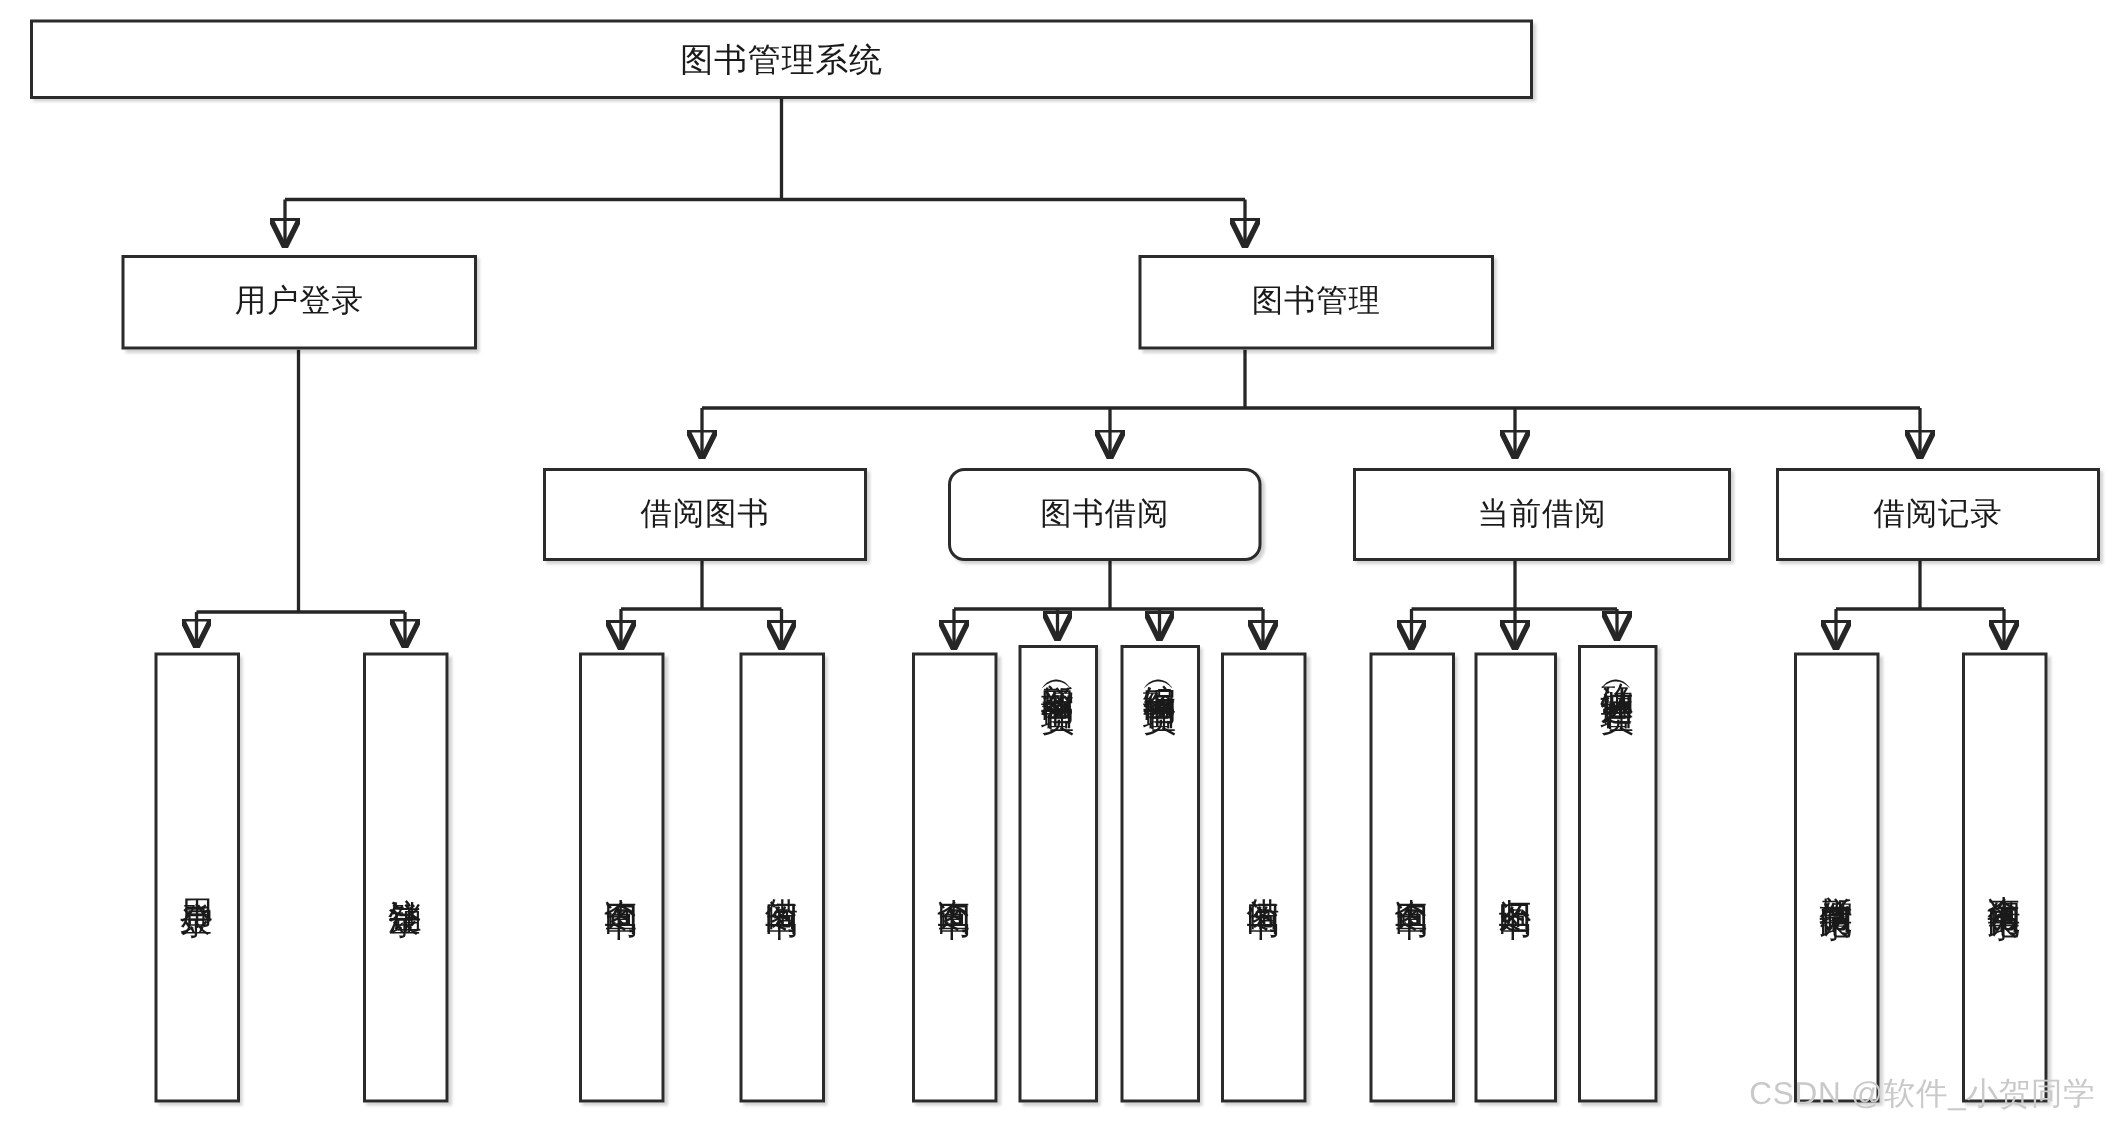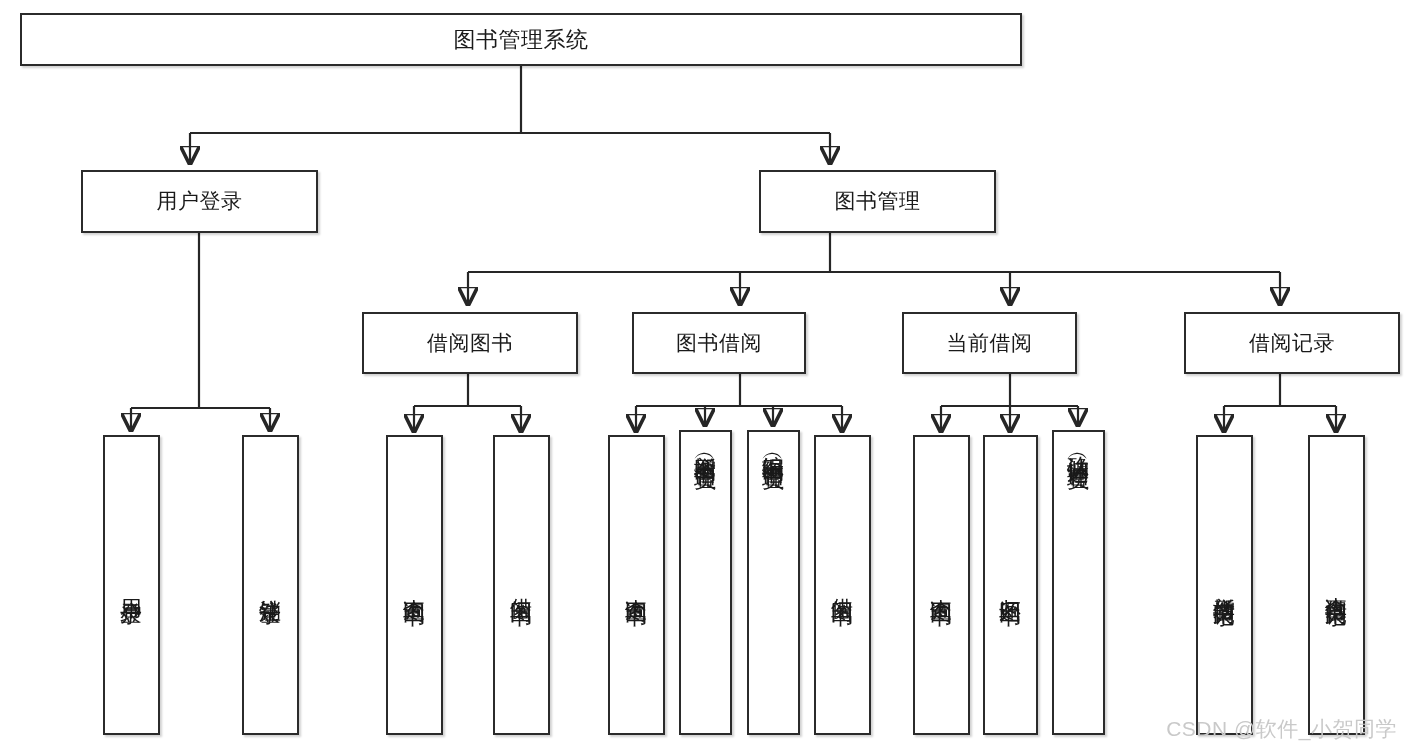--- a/index.html
+++ b/index.html
@@ -142,25 +142,25 @@
   </div>
 
   <div class="node h" style="left:711px; top:170px; width:237px; height:63px;margin-left:48px;">
     <span class="lbl">图书管理</span>
   </div>
 
   <div class="node h" style="left:362px; top:312px; width:216px; height:62px;">
     <span class="lbl">借阅图书</span>
   </div>
 
-  <div class="node h" style="left:632px; top:312px; width:174px; height:62px;">
+  <div class="node h" style="left:632px; top:312px; width:209px; height:62px;border-radius:11px;">
     <span class="lbl">图书借阅</span>
   </div>
 
-  <div class="node h" style="left:902px; top:312px; width:175px; height:62px;">
+  <div class="node h" style="left:902px; top:312px; width:252px; height:62px;">
     <span class="lbl">当前借阅</span>
   </div>
 
   <div class="node h" style="left:1184px; top:312px; width:216px; height:62px;">
     <span class="lbl">借阅记录</span>
   </div>
 
   <div class="node v mid" style="left:103px; top:435px; width:57px; height:300px;">
     <span class="lbl">用户登录</span>
   </div>

